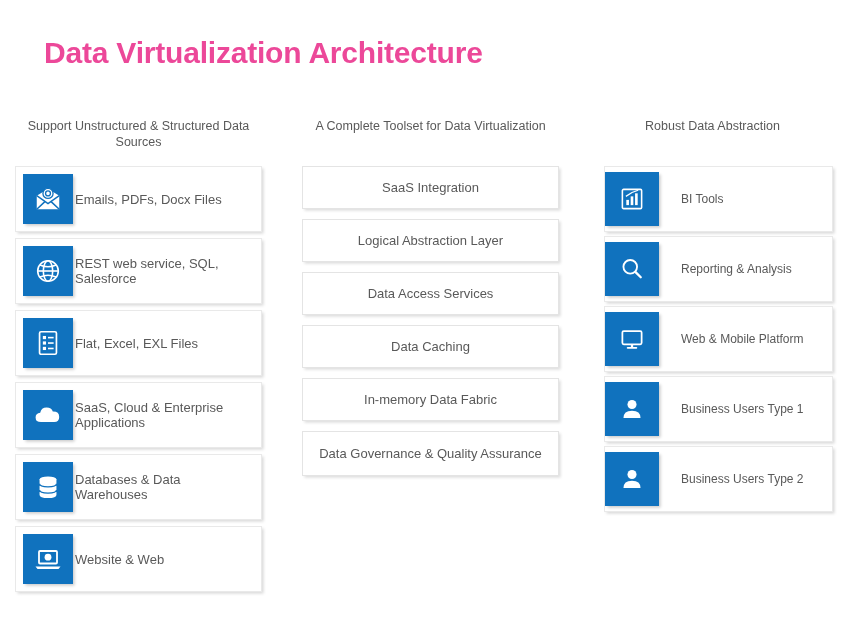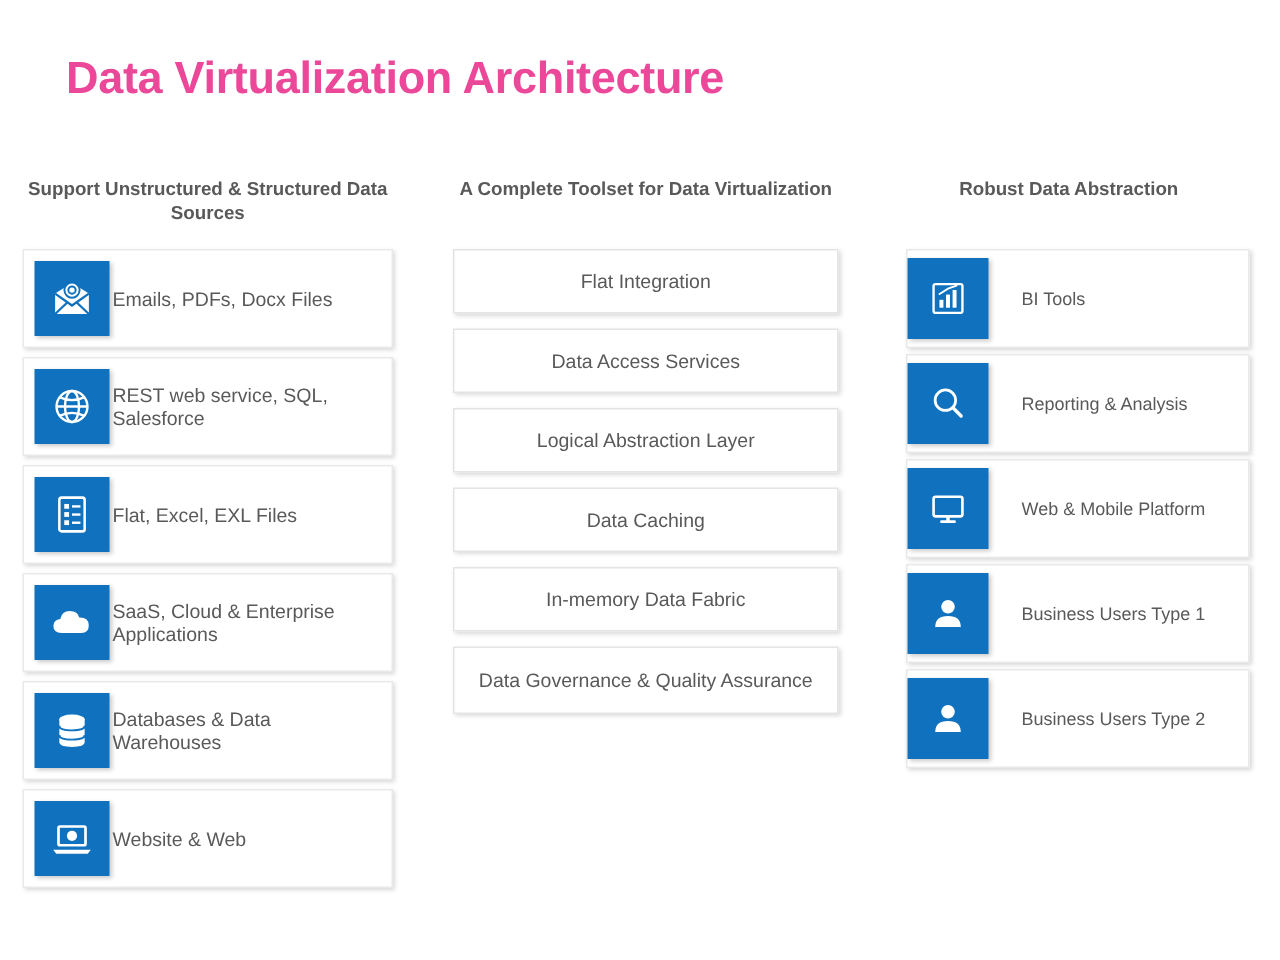--- a/index.html
+++ b/index.html
@@ -32,21 +32,21 @@
   .column {
     position: absolute;
     top: 118px;
   }
   .col-left   { left: 15px;  width: 247px; }
   .col-middle { left: 302px; width: 257px; }
   .col-right  { left: 592px; width: 241px; }
 
   .col-header {
     font-size: 12.5px;
-    font-weight: bold;
+    font-weight: normal;
     color: #595959;
     text-align: center;
     line-height: 16px;
     margin-bottom: 14px;
     min-height: 34px;
   }
   .col-right .col-header { padding-top: 0; }
 
   
   .icon-card {
@@ -190,27 +190,27 @@
       </svg>
     </span>
     <span class="card-label">Website &amp; Web</span>
   </div>
 </div>
 
 <div class="column col-middle">
   <div class="col-header">A Complete Toolset for Data Virtualization</div>
 
   <div class="bar">
-    <span class="bar-label">Flat Integration</span>
+    <span class="bar-label">SaaS Integration</span>
+  </div>
+  <div class="bar">
+    <span class="bar-label">Logical Abstraction Layer</span>
   </div>
   <div class="bar">
     <span class="bar-label">Data Access Services</span>
-  </div>
-  <div class="bar">
-    <span class="bar-label">Logical Abstraction Layer</span>
   </div>
   <div class="bar">
     <span class="bar-label">Data Caching</span>
   </div>
   <div class="bar">
     <span class="bar-label">In-memory Data Fabric</span>
   </div>
   <div class="bar two-line">
     <span class="bar-label">Data Governance &amp; Quality Assurance</span>
   </div>

